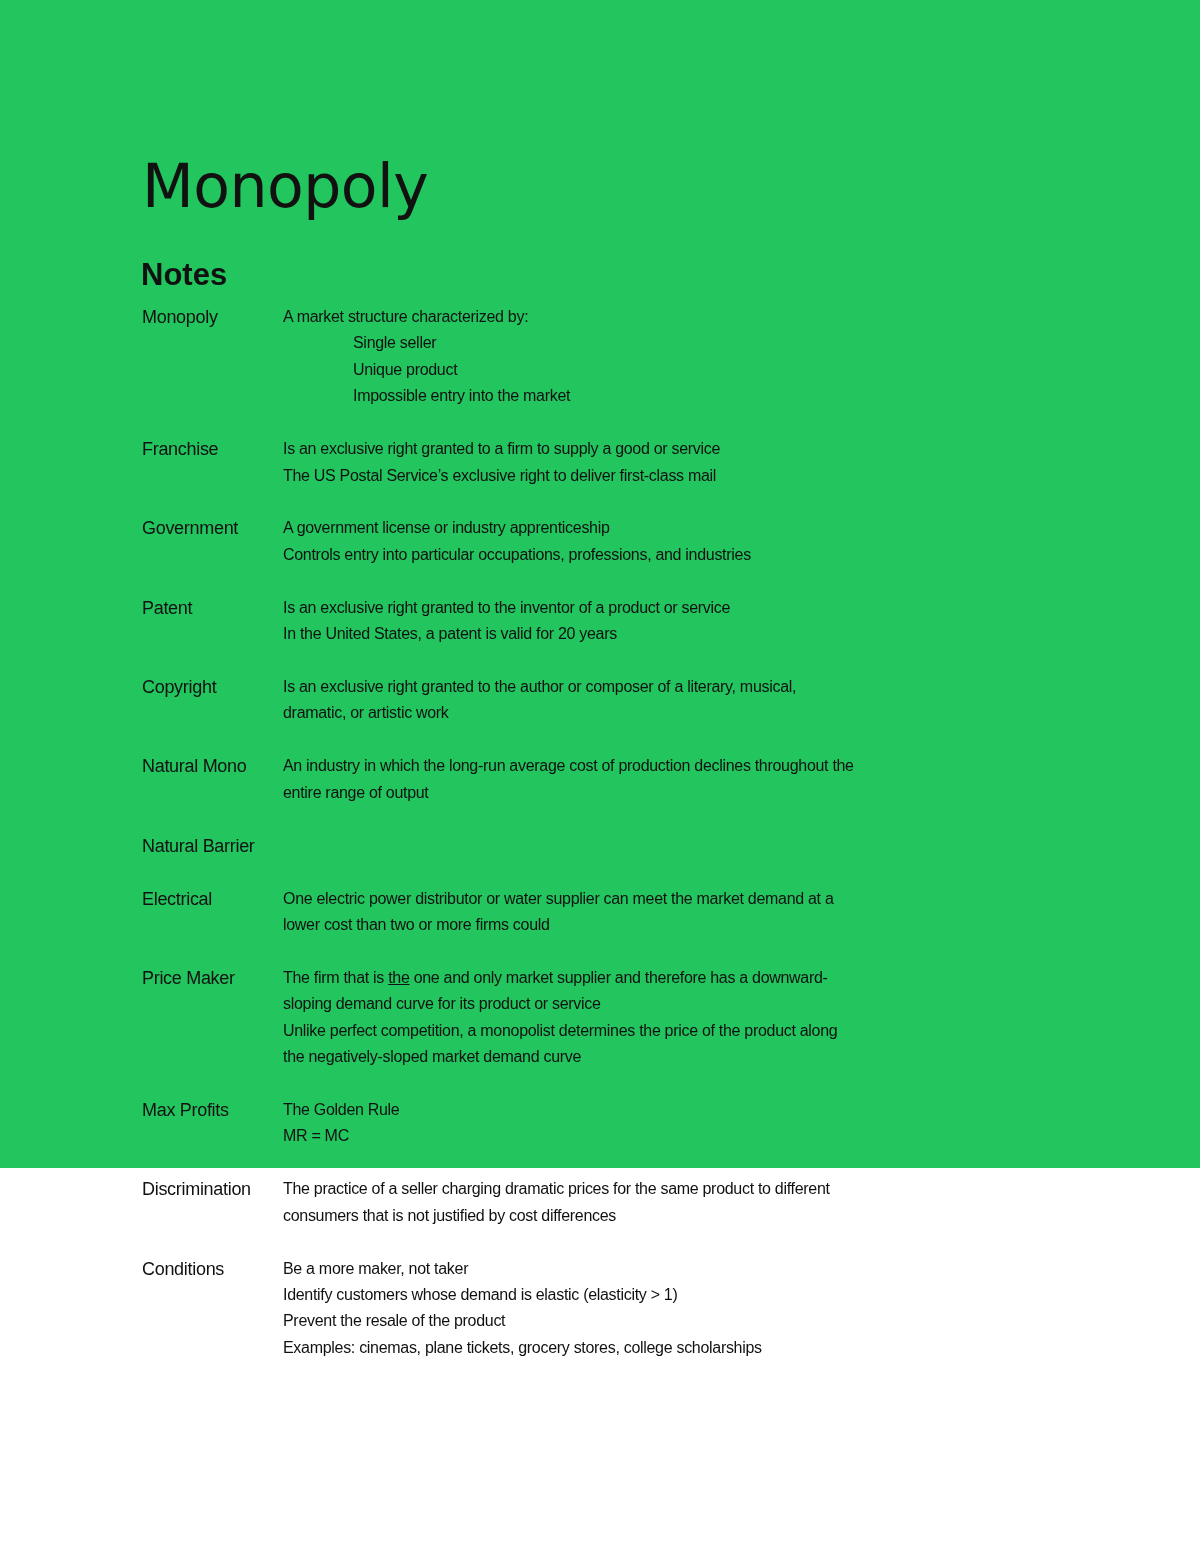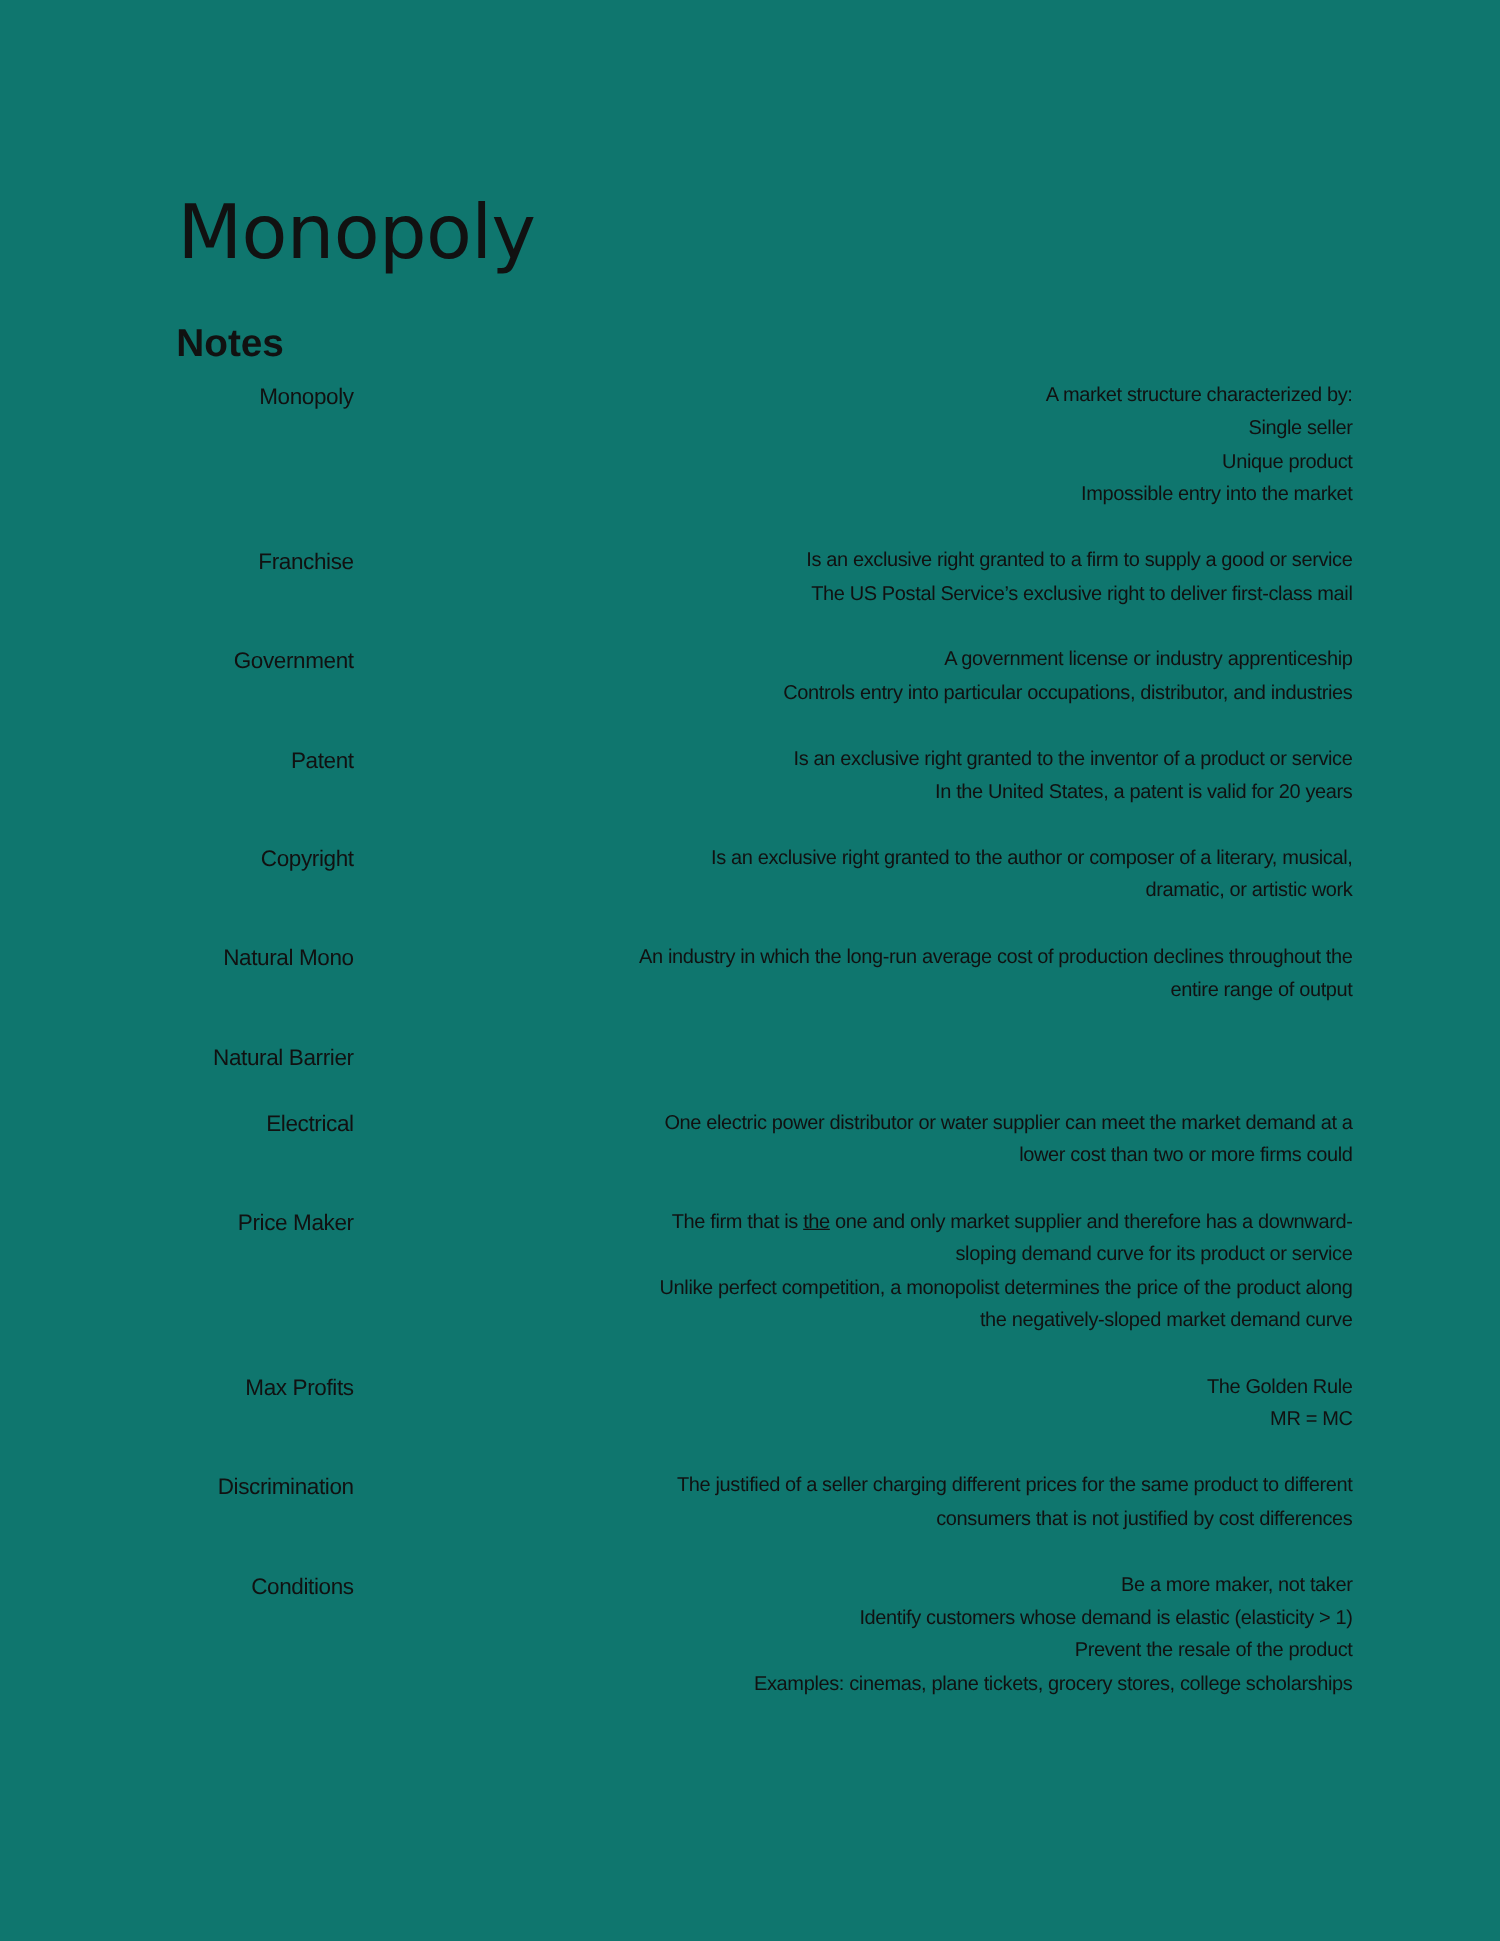--- a/index.html
+++ b/index.html
@@ -13,23 +13,22 @@
       position: relative;
       overflow: hidden;
       font-family: "Liberation Sans", "DejaVu Sans", sans-serif;
       color: #111111;
     }
     .page {
       position: absolute;
       left: 0;
       top: 0;
       width: 1200px;
-      height: 1553px;
-      background: #0f766e;
-      text-align: right;
+      height: 1168px;
+      background: #22c55e;
     }
     .doc-title {
       position: absolute;
       left: 142px;
       top: 146px;
       margin: 0;
       font-family: "DejaVu Sans", "Liberation Sans", sans-serif;
       font-weight: normal;
       font-size: 60px;
       line-height: 80px;
@@ -108,21 +107,21 @@
       <div class="defs">
         <span class="line">Is an exclusive right granted to a firm to supply a good or service</span>
         <span class="line">The US Postal Service’s exclusive right to deliver first-class mail</span>
       </div>
     </div>
 
     <div class="entry">
       <div class="term">Government</div>
       <div class="defs">
         <span class="line">A government license or industry apprenticeship</span>
-        <span class="line">Controls entry into particular occupations, distributor, and industries</span>
+        <span class="line">Controls entry into particular occupations, professions, and industries</span>
       </div>
     </div>
 
     <div class="entry">
       <div class="term">Patent</div>
       <div class="defs">
         <span class="line">Is an exclusive right granted to the inventor of a product or service</span>
         <span class="line">In the United States, a patent is valid for 20 years</span>
       </div>
     </div>
@@ -169,21 +168,21 @@
       <div class="term">Max Profits</div>
       <div class="defs">
         <span class="line">The Golden Rule</span>
         <span class="line">MR = MC</span>
       </div>
     </div>
 
     <div class="entry">
       <div class="term">Discrimination</div>
       <div class="defs">
-        <span class="line">The justified of a seller charging different prices for the same product to different</span>
+        <span class="line">The practice of a seller charging dramatic prices for the same product to different</span>
         <span class="line">consumers that is not justified by cost differences</span>
       </div>
     </div>
 
     <div class="entry">
       <div class="term">Conditions</div>
       <div class="defs">
         <span class="line">Be a more maker, not taker</span>
         <span class="line">Identify customers whose demand is elastic (elasticity &gt; 1)</span>
         <span class="line">Prevent the resale of the product</span>

